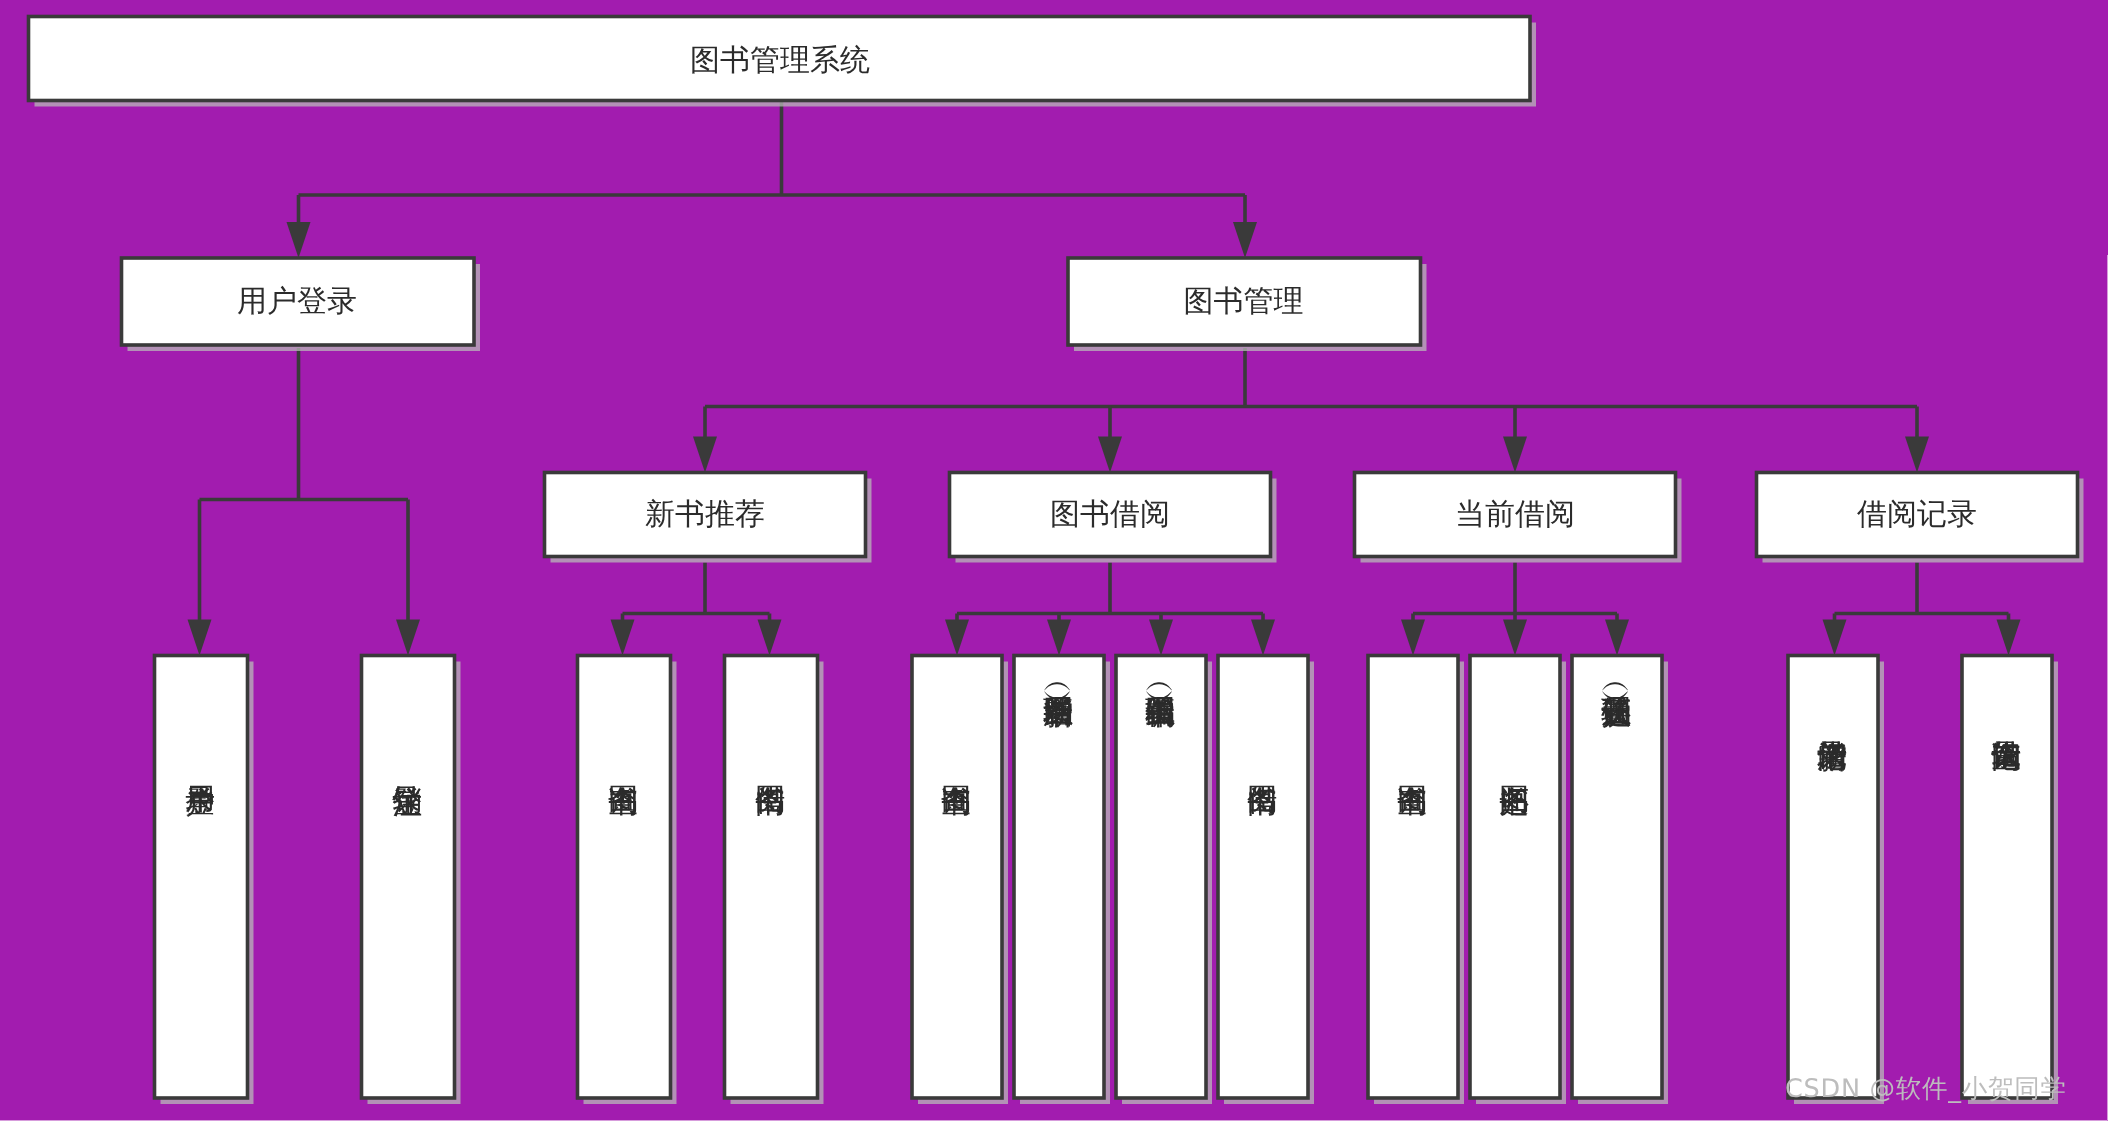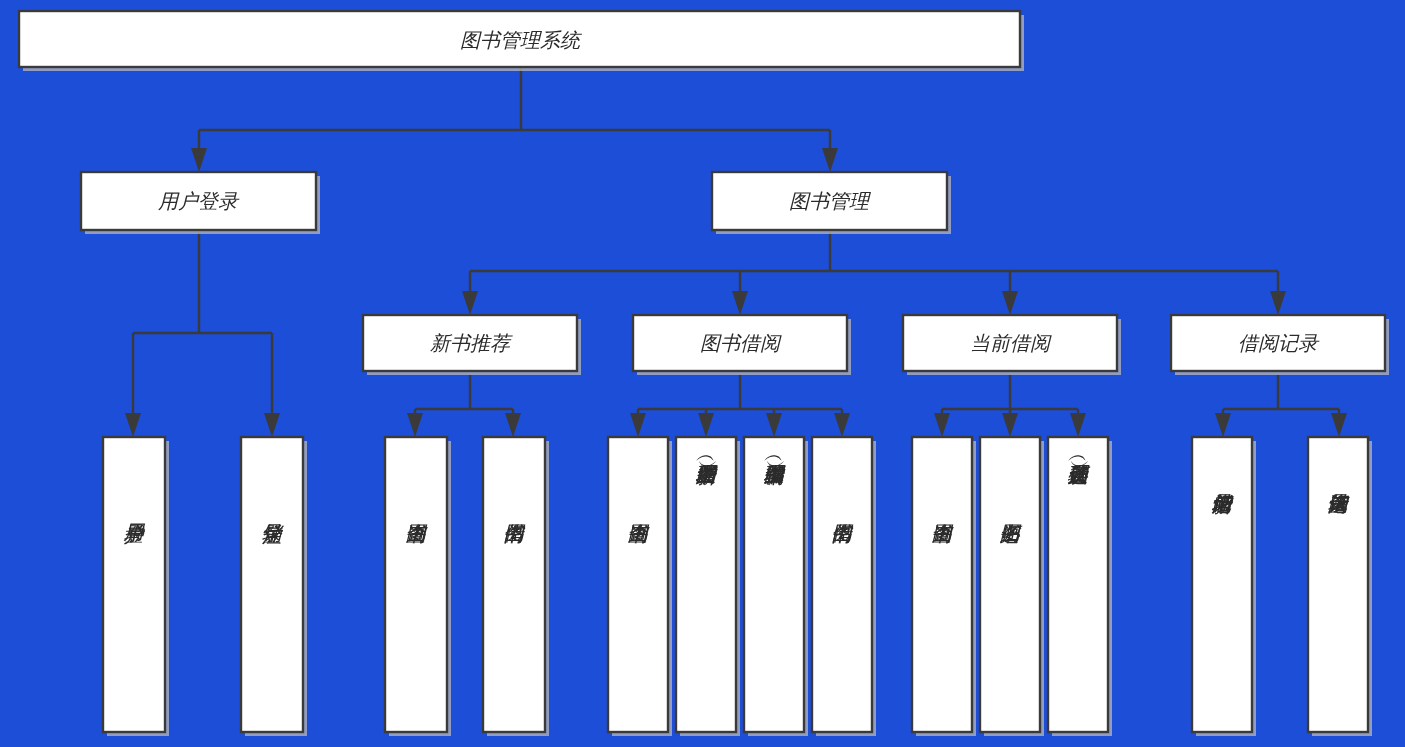--- a/index.html
+++ b/index.html
@@ -7,23 +7,22 @@
     padding: 0;
     background: #ffffff;
   }
   body {
     font-family: "DejaVu Sans", "Liberation Sans", sans-serif;
   }
   #diagram-root {
     position: relative;
     width: 1405px;
     height: 747px;
-    background: #1d4ed8;
+    background: #a21caf;
     overflow: hidden;
-    font-style: italic;
   }
   svg#tree-svg {
     position: absolute;
     left: 0;
     top: 0;
     width: 1405px;
     height: 747px;
     display: block;
   }
   .node-box {
@@ -256,14 +255,15 @@
     </g>
 
     <g>
       <rect class="node-box-shadow" x="1312" y="441" width="60" height="295"></rect>
       <rect class="node-box" x="1308" y="437" width="60" height="295"></rect>
       <text class="node-label-vertical" x="1338" y="478">查询借阅记录</text>
     </g>
 
   </svg>
 
+  <div class="watermark-text">CSDN @软件_小贺同学</div>
 
 </div>
 
 </body></html>

